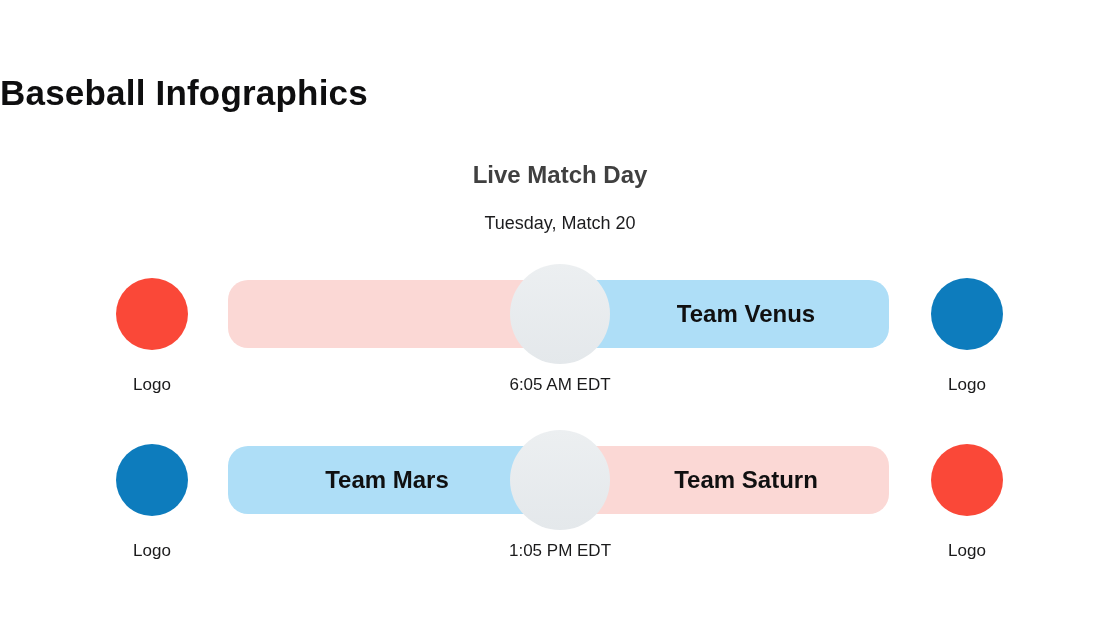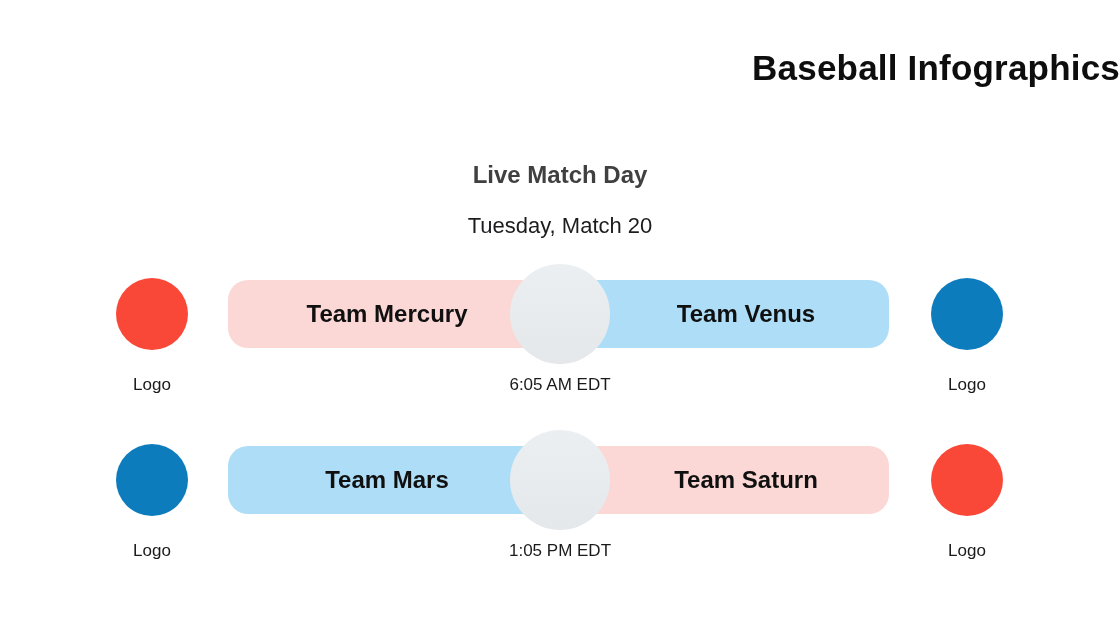--- a/index.html
+++ b/index.html
@@ -10,24 +10,24 @@
   }
   .slide {
     position: relative;
     width: 1120px;
     height: 630px;
     background: #ffffff;
     overflow: hidden;
   }
   .page-title {
     position: absolute;
-    top: 48px;
+    top: 73px;
     left: 0;
     width: 100%;
-    text-align: right;
+    text-align: left;
     font-size: 35px;
     font-weight: 800;
     letter-spacing: 0.2px;
     color: #0e0e0f;
     margin: 0;
   }
   .section-title {
     position: absolute;
     top: 161px;
     left: 0;
@@ -37,21 +37,21 @@
     font-weight: 700;
     color: #404040;
     margin: 0;
   }
   .match-date {
     position: absolute;
     top: 213px;
     left: 0;
     width: 100%;
     text-align: center;
-    font-size: 22px;
+    font-size: 18px;
     font-weight: 500;
     color: #1c1c1e;
   }
   .match-row {
     position: absolute;
     left: 0;
     width: 1120px;
     height: 100px;
   }
   .row-1 { top: 264px; }
@@ -137,21 +137,20 @@
 
   <h2 class="section-title">Live Match Day</h2>
 
   <div class="match-date">Tuesday, Match 20</div>
 
   <div class="match-row row-1">
     <div class="logo-circle left" style="background: rgb(250, 72, 56);"></div>
     <div class="team-bar left" style="background: rgb(251, 216, 213);"></div>
     <div class="team-bar right" style="background: rgb(174, 222, 247);"></div>
     <div class="versus-circle"></div>
-    <span class="team-name left">Team Mercury</span>
     <span class="team-name right">Team Venus</span>
     <div class="logo-circle right" style="background: rgb(13, 124, 189);"></div>
   </div>
 
   <div class="label-row labels-1">
     <span class="logo-label left">Logo</span>
     <span class="time-label">6:05 AM EDT</span>
     <span class="logo-label right">Logo</span>
   </div>
 

